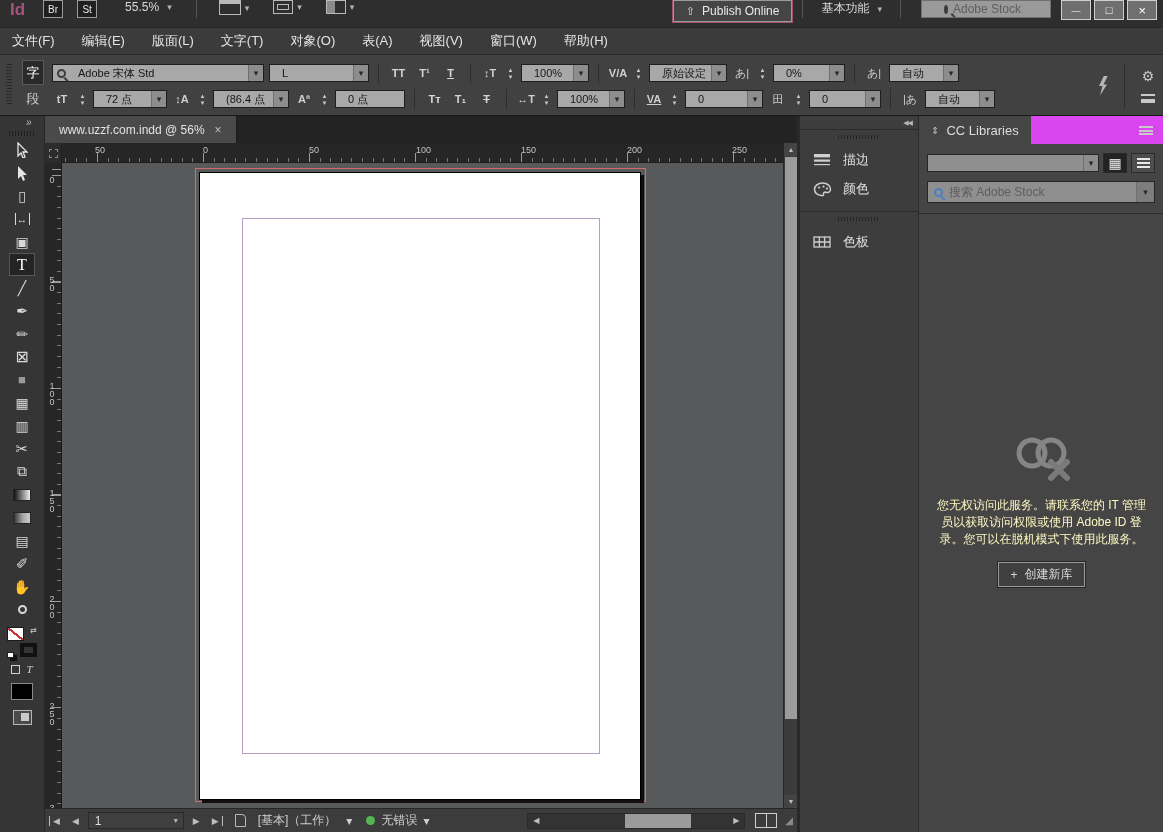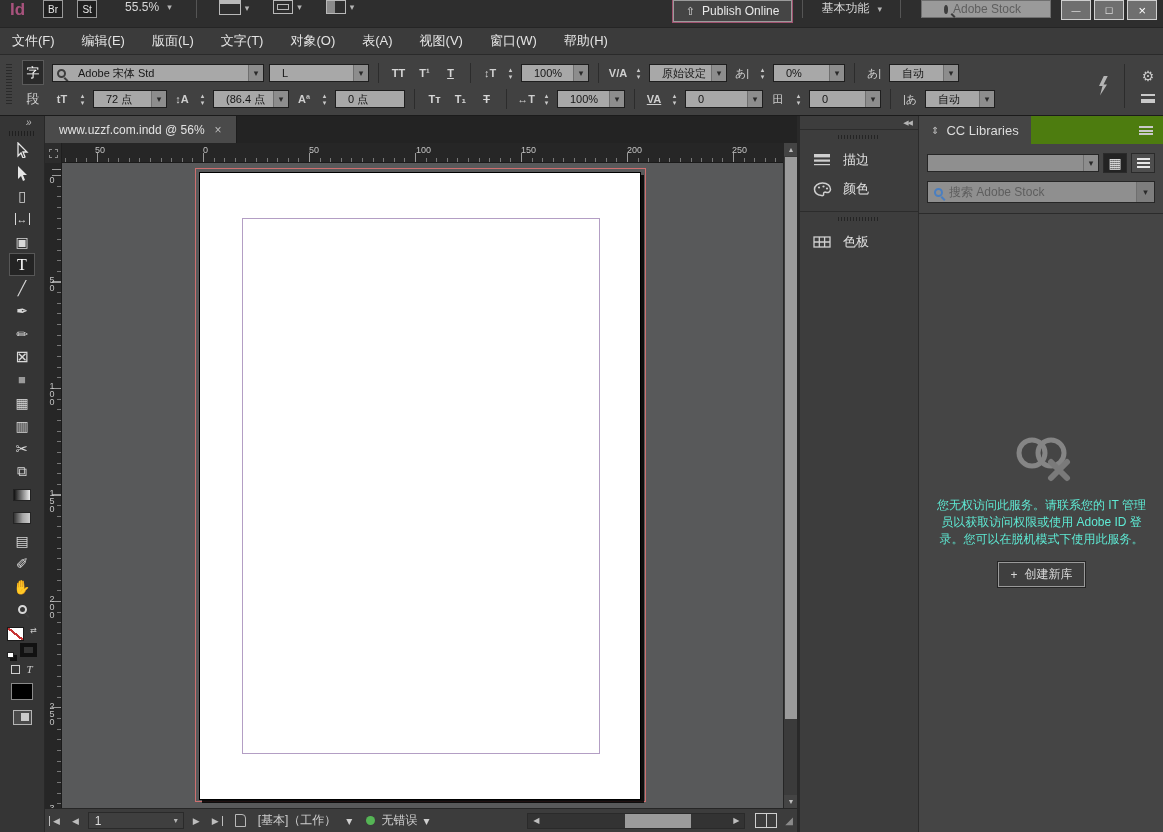--- a/index.html
+++ b/index.html
@@ -194,21 +194,21 @@
   .dock{position:absolute;left:797px;top:116px;width:121px;height:716px;background:#3d3d3d;border-left:3px solid #292929}
   .dock-top{height:13px;display:flex;justify-content:flex-end;padding-right:6px;align-items:center;color:#b5b5b5;font-size:7px;letter-spacing:-1px}
   .i-collapse::after{content:"◀◀"}
   .dgroup{border-top:1px solid #2c2c2c;padding-bottom:8px}
   .dhandle{width:42px;height:4px;margin:5px auto 6px;
            background:repeating-linear-gradient(90deg,#242424 0 1px,transparent 1px 3px)}
   .ditem{display:flex;align-items:center;gap:11px;height:29px;padding-left:13px;color:#e0e0e0;font-size:13px}
   .ditem svg{flex:0 0 auto}
   
   .ccpanel{position:absolute;left:918px;top:116px;width:245px;height:716px;background:#454545;border-left:1px solid #2b2b2b}
-  .cc-tabbar{height:28px;background:#4d7c0f;display:flex;align-items:center}
+  .cc-tabbar{height:28px;background:#d946ef;display:flex;align-items:center}
   .cc-tab{display:inline-flex;align-items:center;gap:7px;height:28px;padding:0 12px;background:#454545;color:#dcdcdc;font-size:13px}
   .i-exp{font-size:10px;color:#bbb}
   .i-exp::after{content:"⇕"}
   .cc-burger{margin-left:auto;margin-right:10px}
   .cc-toolrow{display:flex;align-items:center;gap:4px;padding:9px 8px 4px}
   .cc-select{display:inline-flex;flex:1;height:18px;background:#8f8f8f;border:1px solid #262626}
   .cc-select .fv{flex:1}
   .ccbtn{width:24px;height:20px;display:inline-flex;align-items:center;justify-content:center;
          background:#4e4e4e;border:1px solid #2a2a2a;color:#eee;font-size:12px}
   .ccbtn.active{background:#232323}
@@ -216,21 +216,21 @@
   .ccbtn.list{flex-direction:column;gap:2px}
   .ccbtn.list i{width:13px;height:2px;background:#e8e8e8;display:block}
   .cc-search{display:flex;align-items:center;gap:6px;height:22px;margin:4px 8px 10px;background:#8f8f8f;
              border:1px solid #262626;padding-left:6px}
   .cc-search input{flex:1;border:0;background:transparent;outline:none;font-size:12px;color:#4c4c4c;
                    font-family:"Liberation Sans",sans-serif}
   .cc-search input::placeholder{color:#5e5e5e}
   .cc-search .dd{height:20px;width:18px;background:#7d7d7d}
   .cc-divider{height:1px;background:#2b2b2b}
   .cc-center{position:absolute;left:0;top:318px;width:245px;text-align:center}
-  .cc-msg{width:216px;margin:12px auto 0;color:#5eead4;font-size:12px;line-height:17px}
+  .cc-msg{width:216px;margin:12px auto 0;color:#fef9c3;font-size:12px;line-height:17px}
   .cc-btn{display:inline-flex;align-items:center;gap:7px;margin-top:14px;padding:3px 11px;
           background:#3f3f3f;border:1px solid #9a9a9a;box-shadow:0 0 0 1px #252525;color:#d8d8d8;font-size:12px}
 </style>
 </head>
 <body>
 
 <div id="root">
 
   <div class="titlebar">
     <span class="logo">Id</span>

